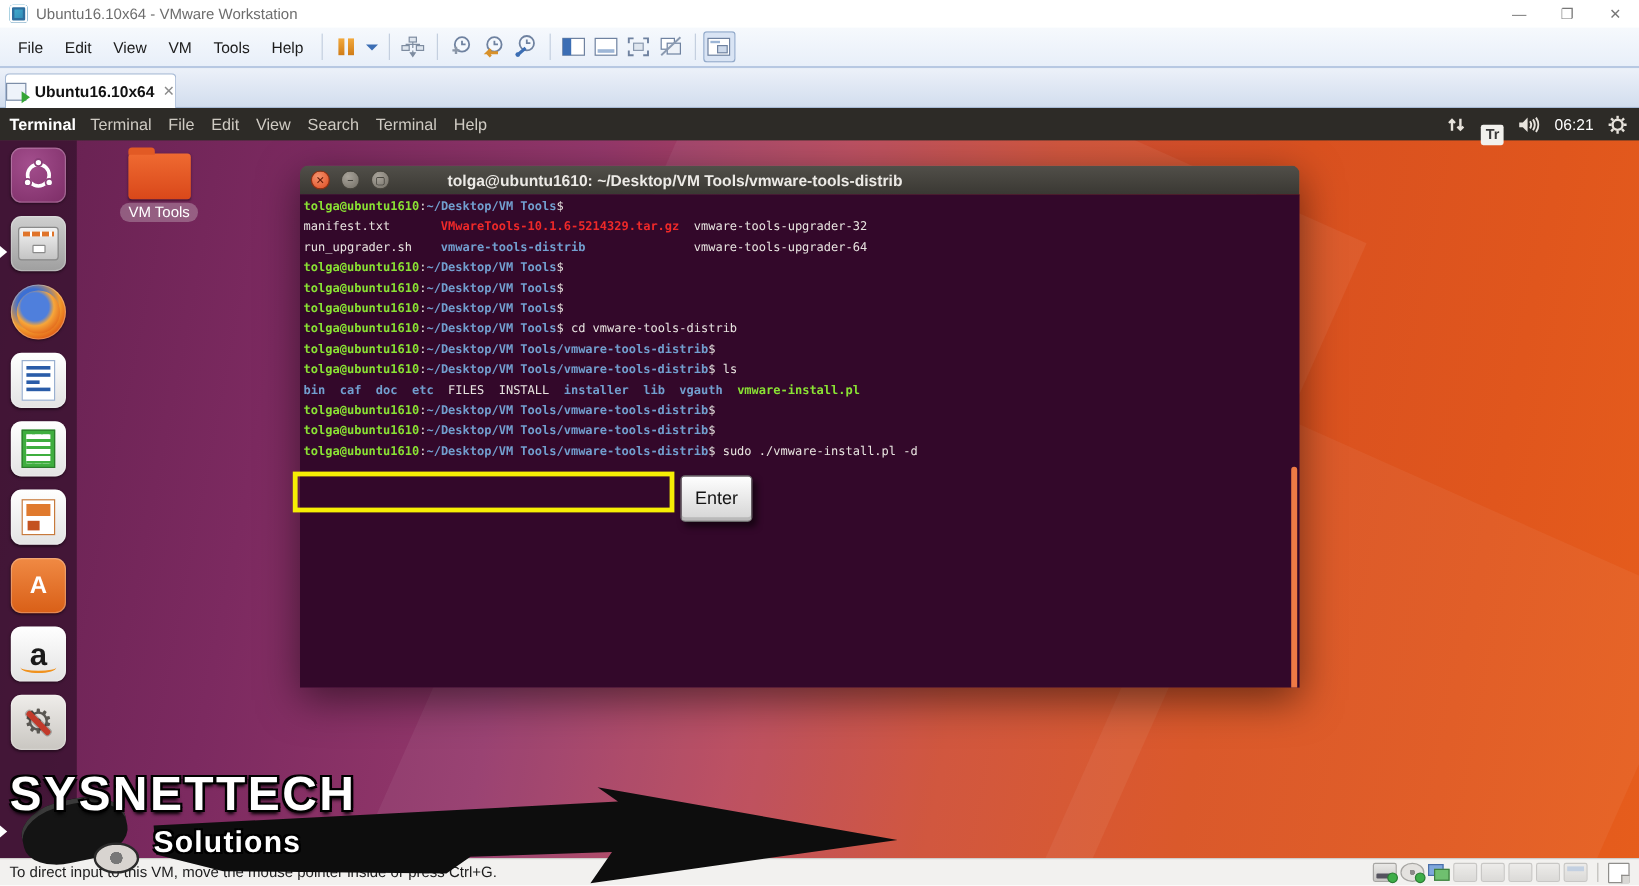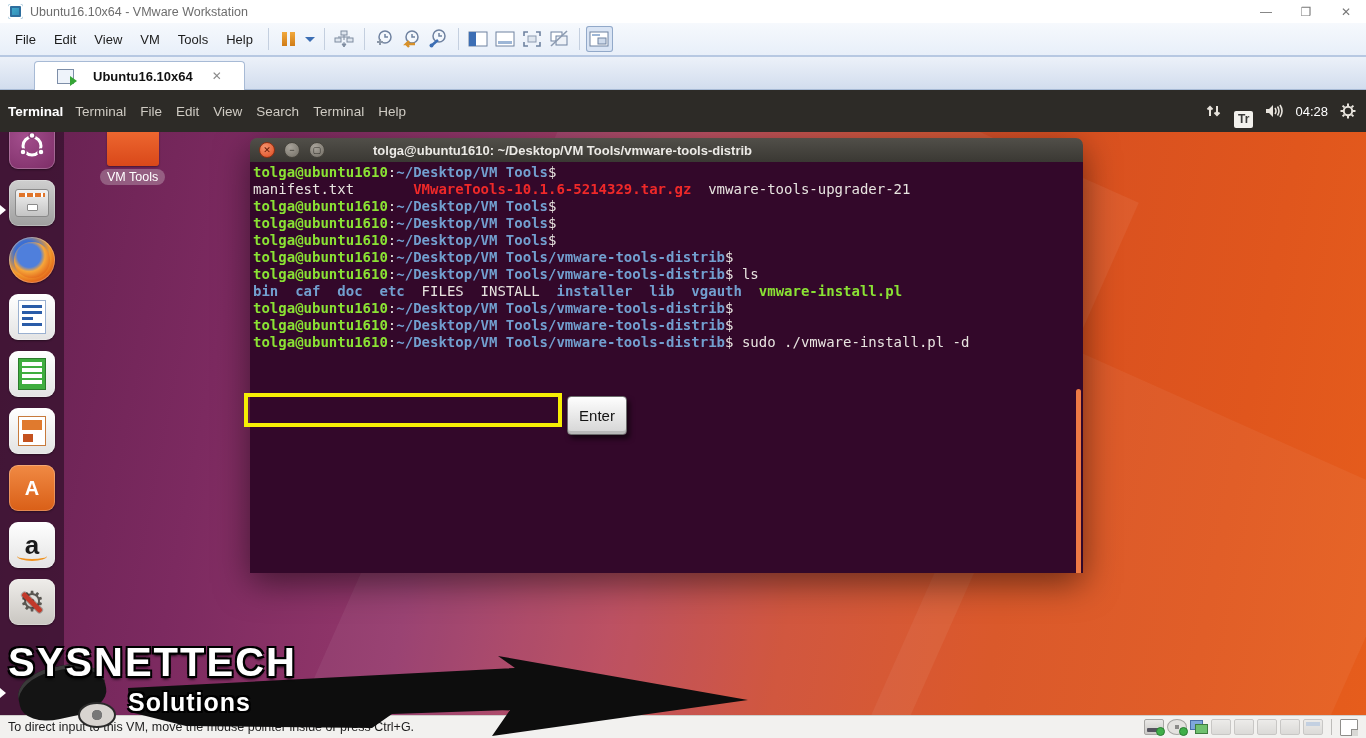--- a/index.html
+++ b/index.html
@@ -25,36 +25,36 @@
   .tb-btn{width:27px;height:26px;display:flex;align-items:center;justify-content:center;border-radius:3px;}
   .tb-btn.pressed{background:#d9e4f4;box-shadow:inset 0 0 0 1px #92a9c9;}
   .pausebars{display:flex;gap:3px;}
   .pausebars i{display:block;width:5px;height:14px;background:linear-gradient(#f2a93d,#d07c17);}
   .caret{width:0;height:0;border:5px solid transparent;border-top-color:#3c6eb4;margin-top:5px;}
 
   .tabbar{position:absolute;top:57px;left:0;right:0;height:33px;
           background:linear-gradient(#ecf1f9,#d2ddee);border-bottom:1px solid #a7bad5;box-sizing:border-box;}
   .tab{position:absolute;left:4px;top:4px;height:28px;background:#fff;
        border:1px solid #a7bad5;border-bottom:none;border-radius:4px 4px 0 0;
-       display:flex;align-items:center;padding:0 22px;gap:19px;margin-left:30px;}
+       display:flex;align-items:center;padding:0 0;gap:7px;}
   .tab-icon{width:15px;height:13px;border:1px solid #7d8ea8;background:#eef3fa;position:relative;}
   .tab-icon::after{content:"";position:absolute;right:-4px;bottom:-3px;width:0;height:0;
        border-left:7px solid #35a535;border-top:5px solid transparent;border-bottom:5px solid transparent;}
   .tab-label{font-weight:bold;font-size:13px;color:#111;}
   .tab-close{color:#8a8a8a;font-size:12px;}
 
   
   .screen{position:absolute;top:90px;left:0;width:1366px;height:625px;overflow:hidden;}
   .wallpaper{position:absolute;inset:0;
      background:linear-gradient(101deg,#64204f 0%,#7c2a60 18%,#94386b 34%,#b8475a 48%,#cf4d33 60%,#d95120 74%,#e0561d 88%,#e65d1c 100%);}
   .stripe{position:absolute;background:rgba(255,255,255,0.06);}
   .stripe1{left:420px;top:-40px;width:560px;height:900px;transform:rotate(24deg);}
   .stripe2{left:880px;top:300px;width:420px;height:700px;transform:rotate(24deg);background:rgba(255,255,255,0.05);}
 
-  .gpanel{position:absolute;top:0;left:0;right:0;height:42px;background:#2d2b27;
+  .gpanel{position:absolute;top:0;left:0;right:0;height:27px;background:#2d2b27;
           display:flex;align-items:center;color:#dcd8d0;font-size:13.5px;z-index:30;}
   .gpanel-title{font-weight:bold;color:#fff;margin:0 12px 0 8px;}
   .gmenu{margin-right:14px;color:#cfcbc3;}
   .gpanel-right{margin-left:auto;display:flex;align-items:center;gap:12px;margin-right:10px;}
   .tr-badge{background:#f2f1ed;color:#3a3a3a;border-radius:2px;padding:0 4px;height:17px;
             line-height:17px;font-size:12px;font-weight:bold;margin-top:17px;}
   .gtime{font-size:13px;color:#fff;}
 
   .launcher{position:absolute;top:27px;left:0;width:64px;height:598px;
             background:rgba(56,19,48,0.80);z-index:20;padding-top:6px;box-sizing:border-box;}
@@ -111,21 +111,21 @@
   .term-titlebar{height:24px;background:linear-gradient(#514f49,#3a3833);
         border-radius:7px 7px 0 0;display:flex;align-items:center;
         border-bottom:1px solid #26251f;}
   .term-btn{width:14px;height:14px;border-radius:50%;margin-left:9px;display:flex;
         align-items:center;justify-content:center;font-size:9px;line-height:9px;}
   .tb-close{background:radial-gradient(circle at 35% 30%,#f5926c,#dd4c22);border:1px solid #8e2f12;color:#5d1505;}
   .tb-min,.tb-max{background:radial-gradient(circle at 35% 30%,#a9a49b,#716d64);border:1px solid #46433c;color:#2e2c27;}
   .term-title{color:#eceae6;font-weight:bold;font-size:13px;margin-left:48px;}
   .term-body{position:absolute;top:24px;left:0;right:0;bottom:0;background:#33082a;
         padding:2px 0 0 3px;box-sizing:border-box;overflow:hidden;}
-  .term-line{white-space:pre;font-family:"DejaVu Sans Mono",monospace;font-size:14px;
+  .term-line{white-space:pre;font-family:"DejaVu Sans Mono",monospace;font-size:10px;
         line-height:17px;color:#e8e4e0;}
   .c-w{color:#e8e4e0;}
   .c-g{color:#8ae234;font-weight:bold;}
   .c-b{color:#729fcf;font-weight:bold;}
   .c-r{color:#ef2929;font-weight:bold;}
   .term-cursor{display:inline-block;width:9px;height:14px;background:#e8e4e0;vertical-align:-2px;}
   .term-scroll{position:absolute;right:2px;top:227px;width:5px;height:206px;
         background:#ee7a45;border-radius:3px;}
 
   
@@ -306,21 +306,21 @@
     <div class="gpanel-right">
       <svg width="16" height="14" viewBox="0 0 16 14">
         <path d="M4 12 V3 M1.5 5.5 L4 3 l2.5 2.5" stroke="#e7e3dc" stroke-width="2" fill="none"></path>
         <path d="M11 2 v9 M8.5 8.5 L11 11 l2.5 -2.5" stroke="#e7e3dc" stroke-width="2" fill="none"></path>
       </svg>
       <span class="tr-badge">Tr</span>
       <svg width="18" height="14" viewBox="0 0 18 14">
         <path d="M1 5 h3 l4 -4 v12 l-4 -4 H1z" fill="#e7e3dc"></path>
         <path d="M10 4 q2 3 0 6 M12.5 2.5 q3 4.5 0 9 M15 1 q4 6 0 12" stroke="#e7e3dc" stroke-width="1.6" fill="none"></path>
       </svg>
-      <span class="gtime">04:28</span>
+      <span class="gtime">06:21</span>
       <svg width="16" height="16" viewBox="0 0 16 16">
         <circle cx="8" cy="8" r="4.2" fill="none" stroke="#e7e3dc" stroke-width="2"></circle>
         <g stroke="#e7e3dc" stroke-width="2">
           <path d="M8 0.5 V3 M8 13 v2.5 M0.5 8 H3 M13 8 h2.5 M2.6 2.6 L4.4 4.4 M11.6 11.6 l1.8 1.8 M13.4 2.6 L11.6 4.4 M4.4 11.6 l-1.8 1.8"></path>
         </g>
       </svg>
     </div>
   </div>
 
   <div class="launcher">
@@ -376,24 +376,26 @@
   <div class="term">
     <div class="term-titlebar">
       <span class="term-btn tb-close">✕</span>
       <span class="term-btn tb-min">−</span>
       <span class="term-btn tb-max">▢</span>
       <span class="term-title">tolga@ubuntu1610: ~/Desktop/VM Tools/vmware-tools-distrib</span>
     </div>
     <div class="term-body">
       <div>
           <div class="term-line"><span class="c-g">tolga@ubuntu1610</span><span class="c-w">:</span><span class="c-b">~/Desktop/VM Tools</span><span class="c-w">$</span></div>
-          <div class="term-line"><span class="c-w">manifest.txt       </span><span class="c-r">VMwareTools-10.1.6-5214329.tar.gz</span><span class="c-w">  </span><span class="c-w">vmware-tools-upgrader-21</span></div>
+          <div class="term-line"><span class="c-w">manifest.txt       </span><span class="c-r">VMwareTools-10.1.6-5214329.tar.gz</span><span class="c-w">  </span><span class="c-w">vmware-tools-upgrader-32</span></div>
+          <div class="term-line"><span class="c-w">run_upgrader.sh    </span><span class="c-b">vmware-tools-distrib</span><span class="c-w">               </span><span class="c-w">vmware-tools-upgrader-64</span></div>
           <div class="term-line"><span class="c-g">tolga@ubuntu1610</span><span class="c-w">:</span><span class="c-b">~/Desktop/VM Tools</span><span class="c-w">$</span></div>
           <div class="term-line"><span class="c-g">tolga@ubuntu1610</span><span class="c-w">:</span><span class="c-b">~/Desktop/VM Tools</span><span class="c-w">$</span></div>
           <div class="term-line"><span class="c-g">tolga@ubuntu1610</span><span class="c-w">:</span><span class="c-b">~/Desktop/VM Tools</span><span class="c-w">$</span></div>
+          <div class="term-line"><span class="c-g">tolga@ubuntu1610</span><span class="c-w">:</span><span class="c-b">~/Desktop/VM Tools</span><span class="c-w">$ cd vmware-tools-distrib</span></div>
           <div class="term-line"><span class="c-g">tolga@ubuntu1610</span><span class="c-w">:</span><span class="c-b">~/Desktop/VM Tools/vmware-tools-distrib</span><span class="c-w">$</span></div>
           <div class="term-line"><span class="c-g">tolga@ubuntu1610</span><span class="c-w">:</span><span class="c-b">~/Desktop/VM Tools/vmware-tools-distrib</span><span class="c-w">$ ls</span></div>
           <div class="term-line"><span class="c-b">bin</span><span class="c-w">  </span><span class="c-b">caf</span><span class="c-w">  </span><span class="c-b">doc</span><span class="c-w">  </span><span class="c-b">etc</span><span class="c-w">  FILES  INSTALL  </span><span class="c-b">installer</span><span class="c-w">  </span><span class="c-b">lib</span><span class="c-w">  </span><span class="c-b">vgauth</span><span class="c-w">  </span><span class="c-g">vmware-install.pl</span></div>
           <div class="term-line"><span class="c-g">tolga@ubuntu1610</span><span class="c-w">:</span><span class="c-b">~/Desktop/VM Tools/vmware-tools-distrib</span><span class="c-w">$</span></div>
           <div class="term-line"><span class="c-g">tolga@ubuntu1610</span><span class="c-w">:</span><span class="c-b">~/Desktop/VM Tools/vmware-tools-distrib</span><span class="c-w">$</span></div>
           <div class="term-line"><span class="c-g">tolga@ubuntu1610</span><span class="c-w">:</span><span class="c-b">~/Desktop/VM Tools/vmware-tools-distrib</span><span class="c-w">$ sudo ./vmware-install.pl -d</span></div>
         </div>
       <div class="term-scroll"></div>
     </div>
   </div>

